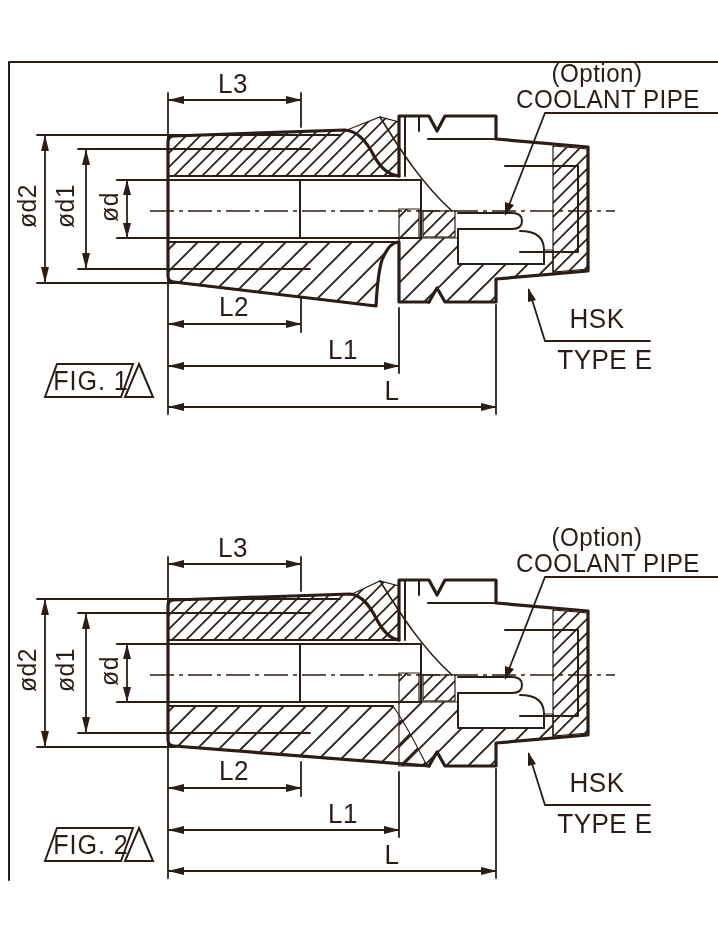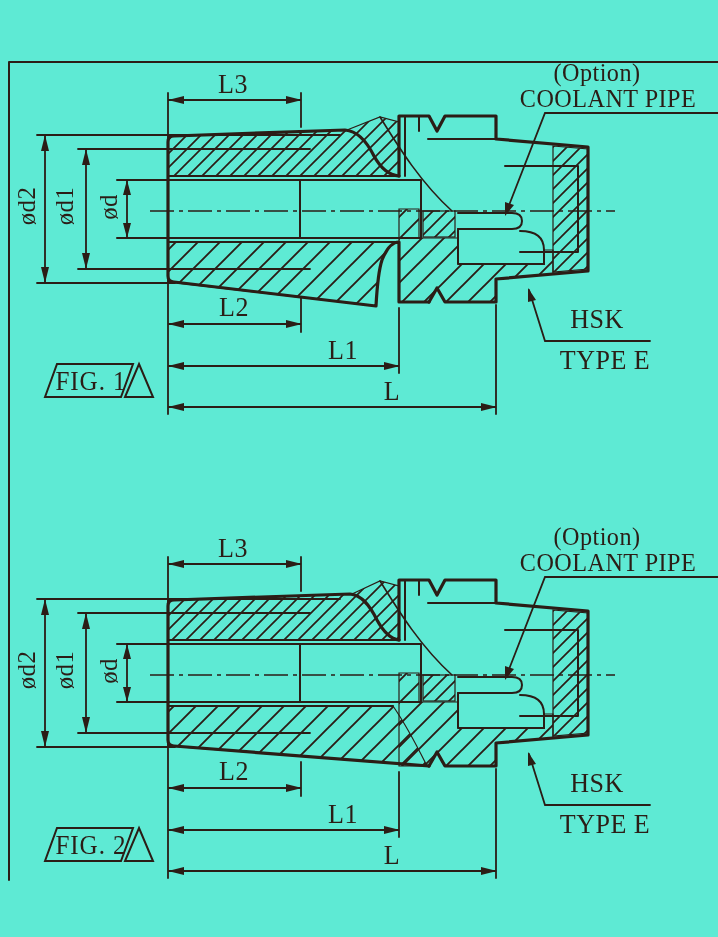--- a/index.html
+++ b/index.html
@@ -1,18 +1,18 @@
 <!DOCTYPE html>
 <html><head>
 <meta charset="utf-8">
 <style>
   html,body{margin:0;padding:0;background:#000;}
   .canvas{
-    position:relative;width:718px;height:937px;background:#5eead4;overflow:hidden;
-    font-family:Liberation Serif, serif;
+    position:relative;width:718px;height:937px;background:#ffffff;overflow:hidden;
+    font-family:Liberation Sans, sans-serif;
   }
   .canvas svg{position:absolute;left:0;top:0;}
   
   .ol{stroke:#2b1d16;stroke-width:3.2;fill:none;stroke-linejoin:round;stroke-linecap:round;}
   .in{stroke:#2b1d16;stroke-width:2;fill:none;stroke-linecap:round;}
   .th{stroke:#2b1d16;stroke-width:1.6;fill:none;stroke-linecap:round;}
   .dim{stroke:#2b1d16;stroke-width:1.8;fill:none;stroke-linecap:round;}
   .cl{stroke:#2b1d16;stroke-width:1.6;fill:none;stroke-dasharray:24 5 4 5;}
   .ar{fill:#2b1d16;stroke:none;}
   .h14{fill:url(#hatch14);stroke:#2b1d16;stroke-width:1.2;}

